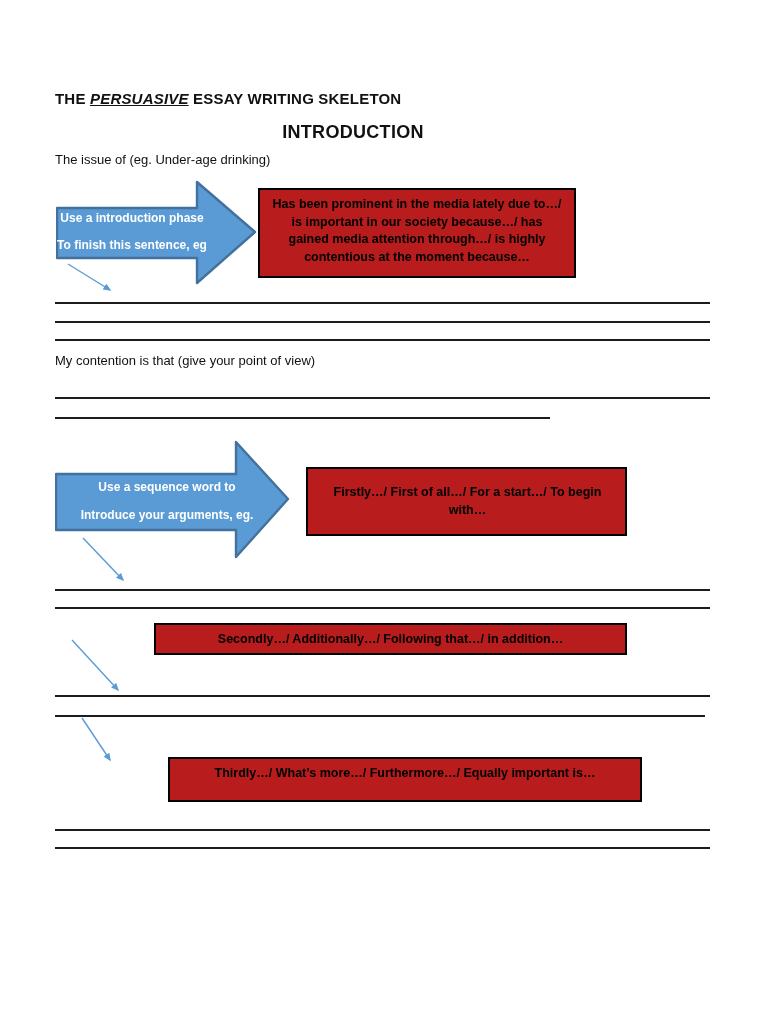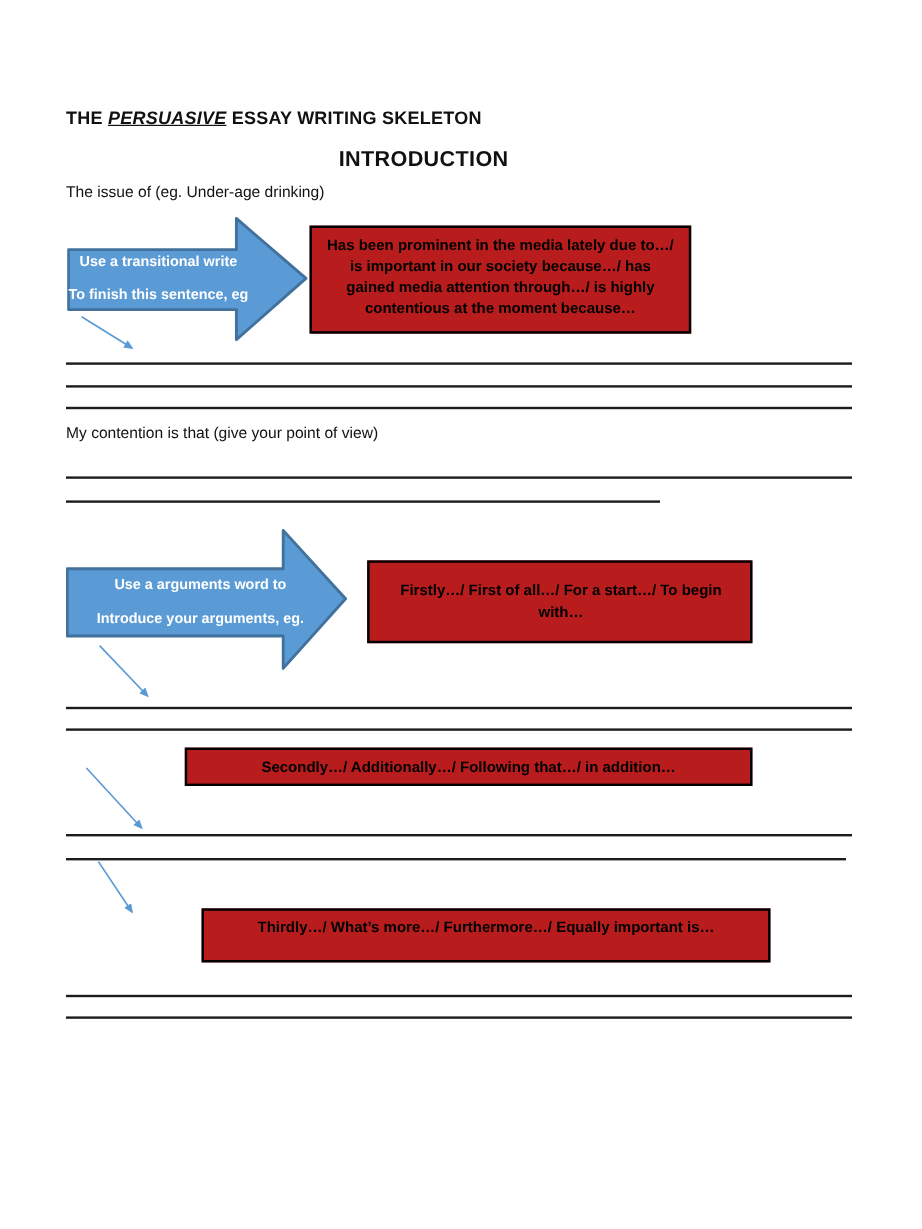--- a/index.html
+++ b/index.html
@@ -34,38 +34,38 @@
 
   <div class="title"><span>THE </span><span class="emph">PERSUASIVE</span><span> ESSAY WRITING SKELETON</span></div>
 
   <div class="section-heading">INTRODUCTION</div>
 
   <div class="prompt" style="top:112px;">The issue of (eg. Under-age drinking)</div>
 
   <svg class="block-arrow" style="left:56px; top:140px;" width="202" height="106" viewBox="0 0 202 106">
     <polygon points="1,28 141,28 141,2 199,52 141,103 141,78 1,78"></polygon>
   </svg>
-  <div class="arrow-label" style="left:57px; top:171px; width:150px;">Use a transitional write</div>
+  <div class="arrow-label" style="left:57px; top:171px; width:150px;">Use a introduction phase</div>
   <div class="arrow-label" style="left:57px; top:198px; width:150px;">To finish this sentence, eg</div>
 
   <div class="example-box pad-box" style="left:258px; top:148px; width:318px; height:90px;">Has been prominent in the media lately due to…/ is important in our society because…/ has gained media attention through…/ is highly contentious at the moment because…</div>
 
   <div class="write-line" style="left:55px; top:262px; width:655px;"></div>
   <div class="write-line" style="left:55px; top:281px; width:655px;"></div>
   <div class="write-line" style="left:55px; top:299px; width:655px;"></div>
 
   <div class="prompt" style="top:313px;">My contention is that (give your point of view)</div>
 
   <div class="write-line" style="left:55px; top:357px; width:655px;"></div>
   <div class="write-line" style="left:55px; top:377px; width:495px;"></div>
 
   <svg class="block-arrow" style="left:55px; top:400px;" width="235" height="119" viewBox="0 0 235 119">
     <polygon points="1,34 181,34 181,2 233,59 181,117 181,90 1,90"></polygon>
   </svg>
-  <div class="arrow-label" style="left:57px; top:440px; width:220px;">Use a arguments word to</div>
+  <div class="arrow-label" style="left:57px; top:440px; width:220px;">Use a sequence word to</div>
   <div class="arrow-label" style="left:57px; top:468px; width:220px;">Introduce your arguments, eg.</div>
 
   <div class="example-box center-box" style="left:306px; top:427px; width:321px; height:69px;">Firstly…/ First of all…/ For a start…/ To begin with…</div>
 
   <div class="write-line" style="left:55px; top:549px; width:655px;"></div>
   <div class="write-line" style="left:55px; top:567px; width:655px;"></div>
 
   <div class="example-box pad-box" style="left:154px; top:583px; width:473px; height:32px;">Secondly…/ Additionally…/ Following that…/ in addition…</div>
 
   <div class="write-line" style="left:55px; top:655px; width:655px;"></div>

